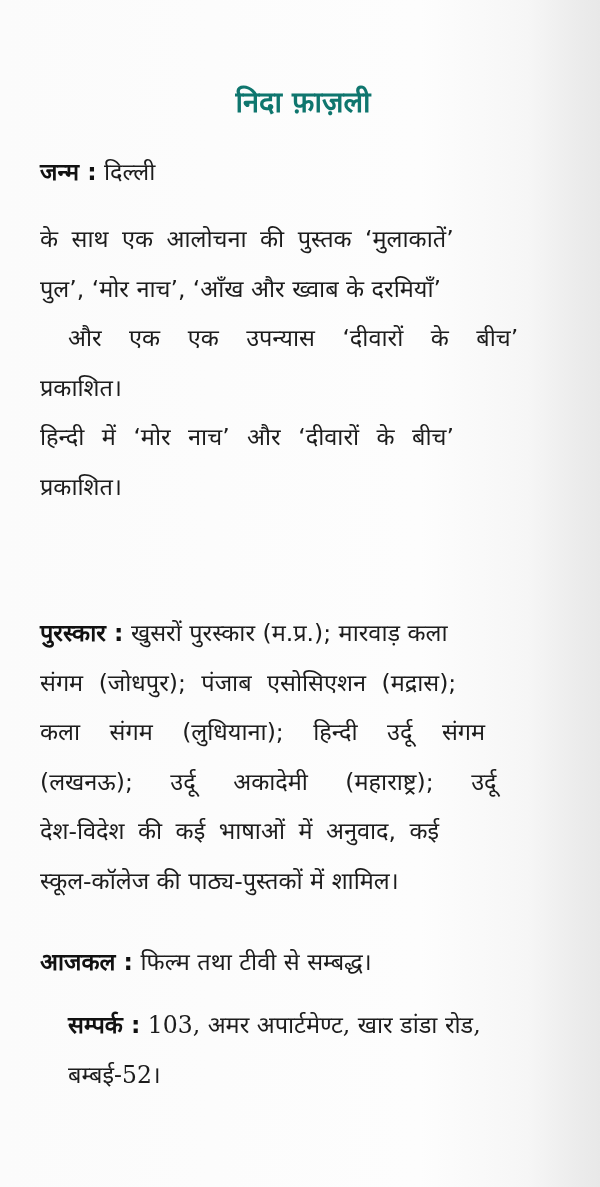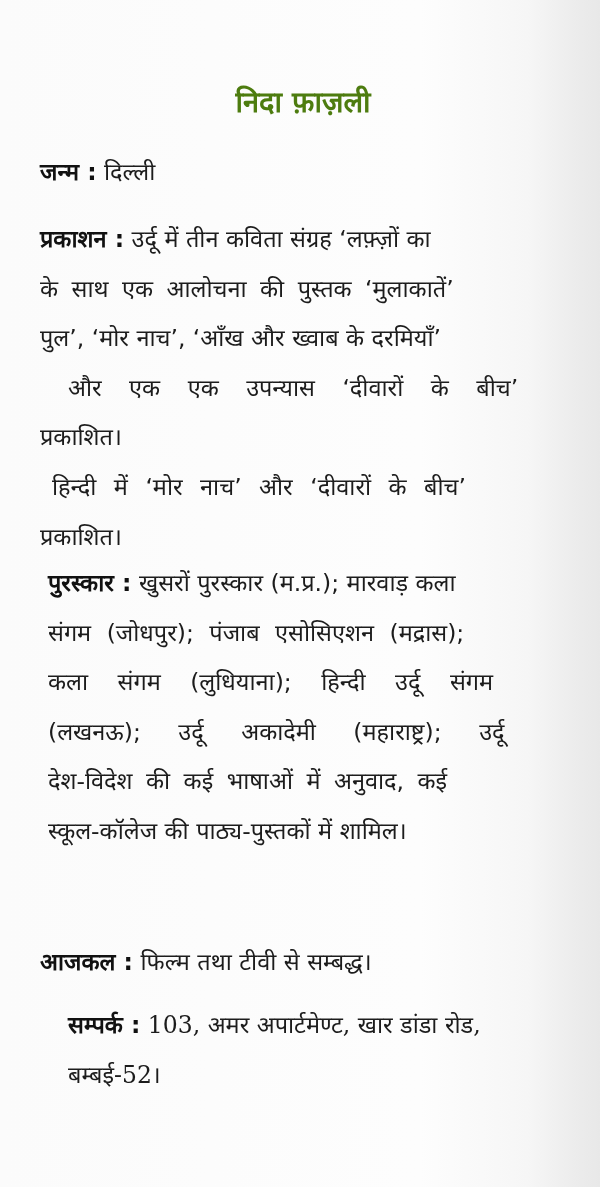--- a/index.html
+++ b/index.html
@@ -23,21 +23,21 @@
     }
     .title {
       position: absolute;
       top: 80px;
       left: 0;
       width: 526px;
       text-align: center;
       font-size: 29px;
       font-weight: bold;
       line-height: 44px;
-      color: #4d7c0f;
+      color: #0f766e;
     }
     .block {
       position: absolute;
       left: 0;
       width: 526px;
       font-size: 23.5px;
       line-height: 49.6px;
       text-align: justify;
       text-align-last: left;
       color: #1c1c1c;
@@ -69,32 +69,29 @@
   <div class="title">निदा फ़ाज़ली</div>
 
   <div class="block" style="top:148px;">
     <span class="line">
       <span class="label">जन्म :</span>
       <span>दिल्ली</span>
     </span>
   </div>
 
   <div class="block" style="top:215px;">
-    <span class="jline">
-      <span><span class="label">प्रकाशन :</span> <span>उर्दू में तीन कविता संग्रह ‘लफ़्ज़ों का</span></span>
-    </span>
     <span class="line" style="word-spacing:6px;">के साथ एक आलोचना की पुस्तक ‘मुलाकातें’</span>
     <span class="line">पुल’, ‘मोर नाच’, ‘आँख और ख्वाब के दरमियाँ’</span>
     <span class="line" style="word-spacing:20px;margin-left:28px;">और एक एक उपन्यास ‘दीवारों के बीच’</span>
     <span class="line">प्रकाशित।</span>
-    <span class="line" style="word-spacing:10px;margin-left:12px;">हिन्दी में ‘मोर नाच’ और ‘दीवारों के बीच’</span>
+    <span class="line" style="word-spacing:10px;">हिन्दी में ‘मोर नाच’ और ‘दीवारों के बीच’</span>
     <span class="line">प्रकाशित।</span>
   </div>
 
-  <div class="block" style="top:559px;margin-left:8px;">
+  <div class="block" style="top:609px;">
     <span class="line">
       <span class="label">पुरस्कार :</span>
       <span>खुसरों पुरस्कार (म.प्र.); मारवाड़ कला</span>
     </span>
     <span class="line" style="word-spacing:8px;">संगम (जोधपुर); पंजाब एसोसिएशन (मद्रास);</span>
     <span class="line" style="word-spacing:22px;">कला संगम (लुधियाना); हिन्दी उर्दू संगम</span>
     <span class="line" style="word-spacing:30px;">(लखनऊ); उर्दू अकादेमी (महाराष्ट्र); उर्दू</span>
     <span class="line" style="word-spacing:6px;">देश-विदेश की कई भाषाओं में अनुवाद, कई</span>
     <span class="line">स्कूल-कॉलेज की पाठ्य-पुस्तकों में शामिल।</span>
   </div>

